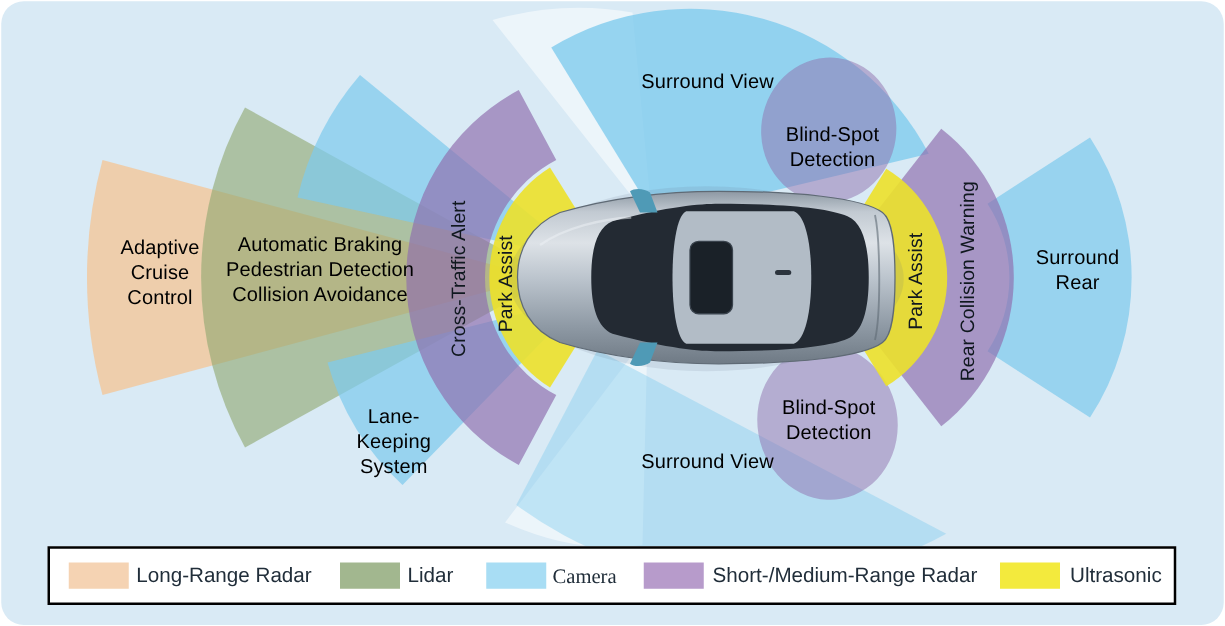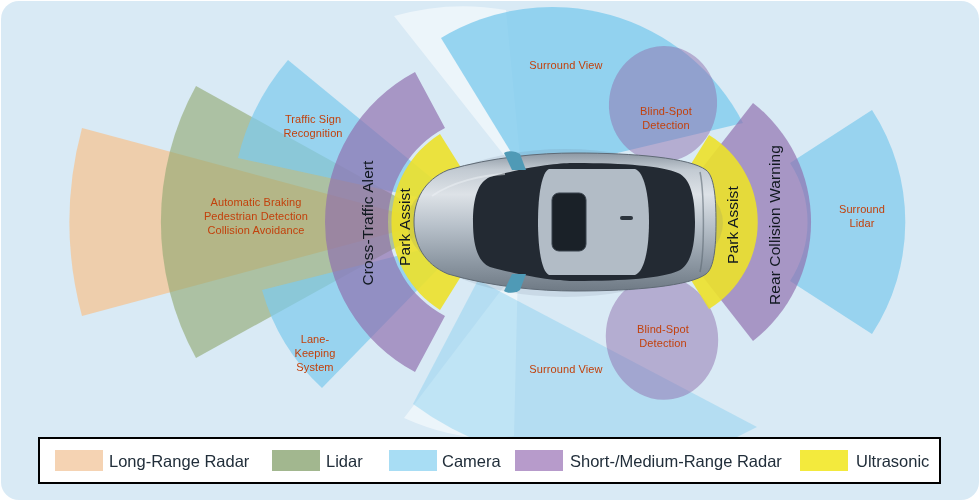--- a/index.html
+++ b/index.html
@@ -3,21 +3,21 @@
 <meta charset="utf-8">
 <style>
   html,body{margin:0;padding:0;background:#ffffff;}
   #stage{
     position:relative;width:980px;height:501px;overflow:hidden;
     font-family:"Liberation Sans","DejaVu Sans",sans-serif;
     background:#ffffff;
   }
   #scene{position:absolute;left:0;top:0;}
   .zlabel{
-    position:absolute;color:#c2410c;font-size:11px;line-height:1.25;
+    position:absolute;color:#000000;font-size:16px;line-height:1.25;
     text-align:center;white-space:pre-line;transform:translate(-50%,-50%);
     letter-spacing:.1px;
   }
   .zlabel.rot{
     white-space:nowrap;color:#10181f;font-size:15.5px;
     transform:translate(-50%,-50%) rotate(-90deg);
   }
   #legend{
     position:absolute;left:38px;top:437px;width:899px;height:43px;
     background:#ffffff;border:2px solid #000000;
@@ -84,50 +84,51 @@
                L549,275 C542,272 538,250 538,222 C538,194 542,172 549,169 Z" fill="#b2bcc6"></path>
       <rect x="552" y="193" width="34" height="58" rx="7" fill="#1a2128" stroke="#39424c"></rect>
       <path d="M512,170 L504,153 C508,150 516,151 520,154 L526,170 Z" fill="#4f9ab6"></path>
       <path d="M512,274 L504,291 C508,294 516,293 520,290 L526,274 Z" fill="#4f9ab6"></path>
       <rect x="620" y="216" width="13" height="4" rx="2" fill="#2c343d"></rect>
       <path d="M432,196 C452,182 482,175 505,174" fill="none" stroke="#eef2f5" stroke-opacity="0.5" stroke-width="2"></path>
       <path d="M700,172 C704,190 705,250 700,272" fill="none" stroke="#5f6a75" stroke-opacity="0.6" stroke-width="1.5"></path>
     </g>
   </svg>
 
+  <div class="zlabel" style="left:128px;top:219px;">Adaptive
+Cruise
+Control</div>
   <div class="zlabel" style="left:256px;top:217px;">Automatic Braking
 Pedestrian Detection
 Collision Avoidance</div>
-  <div class="zlabel" style="left:313px;top:127px;">Traffic Sign
-Recognition</div>
   <div class="zlabel" style="left:315px;top:312px;margin-top:42px;">Lane-
 Keeping
 System</div>
   <div class="zlabel rot" style="left:368px;top:223px;">Cross-Traffic Alert</div>
   <div class="zlabel rot" style="left:405px;top:227px;">Park Assist</div>
   <div class="zlabel" style="left:566px;top:66px;">Surround View</div>
   <div class="zlabel" style="left:666px;top:119px;">Blind-Spot
 Detection</div>
   <div class="zlabel rot" style="left:733px;top:225px;">Park Assist</div>
   <div class="zlabel rot" style="left:775px;top:225px;">Rear Collision Warning</div>
   <div class="zlabel" style="left:862px;top:217px;">Surround
-Lidar</div>
+Rear</div>
   <div class="zlabel" style="left:663px;top:337px;">Blind-Spot
 Detection</div>
   <div class="zlabel" style="left:566px;top:370px;">Surround View</div>
 
   <div id="legend">
     <span class="lg-swatch" style="left: 15px; background: rgb(245, 211, 179);"></span>
     <span class="lg-label" style="left:69px;">Long-Range Radar</span>
 
     <span class="lg-swatch" style="left: 232px; background: rgb(162, 183, 143);"></span>
     <span class="lg-label" style="left:286px;">Lidar</span>
 
     <span class="lg-swatch" style="left: 349px; background: rgb(168, 221, 244);"></span>
-    <span class="lg-label" style="left:402px;">Camera</span>
+    <span class="lg-label" style="left:402px;font-family:Liberation Serif, serif;">Camera</span>
 
     <span class="lg-swatch" style="left: 475px; background: rgb(183, 155, 203);"></span>
     <span class="lg-label" style="left:530px;">Short-/Medium-Range Radar</span>
 
     <span class="lg-swatch" style="left: 760px; background: rgb(243, 234, 61);"></span>
     <span class="lg-label" style="left:816px;">Ultrasonic</span>
   </div>
 
 </div>
 

